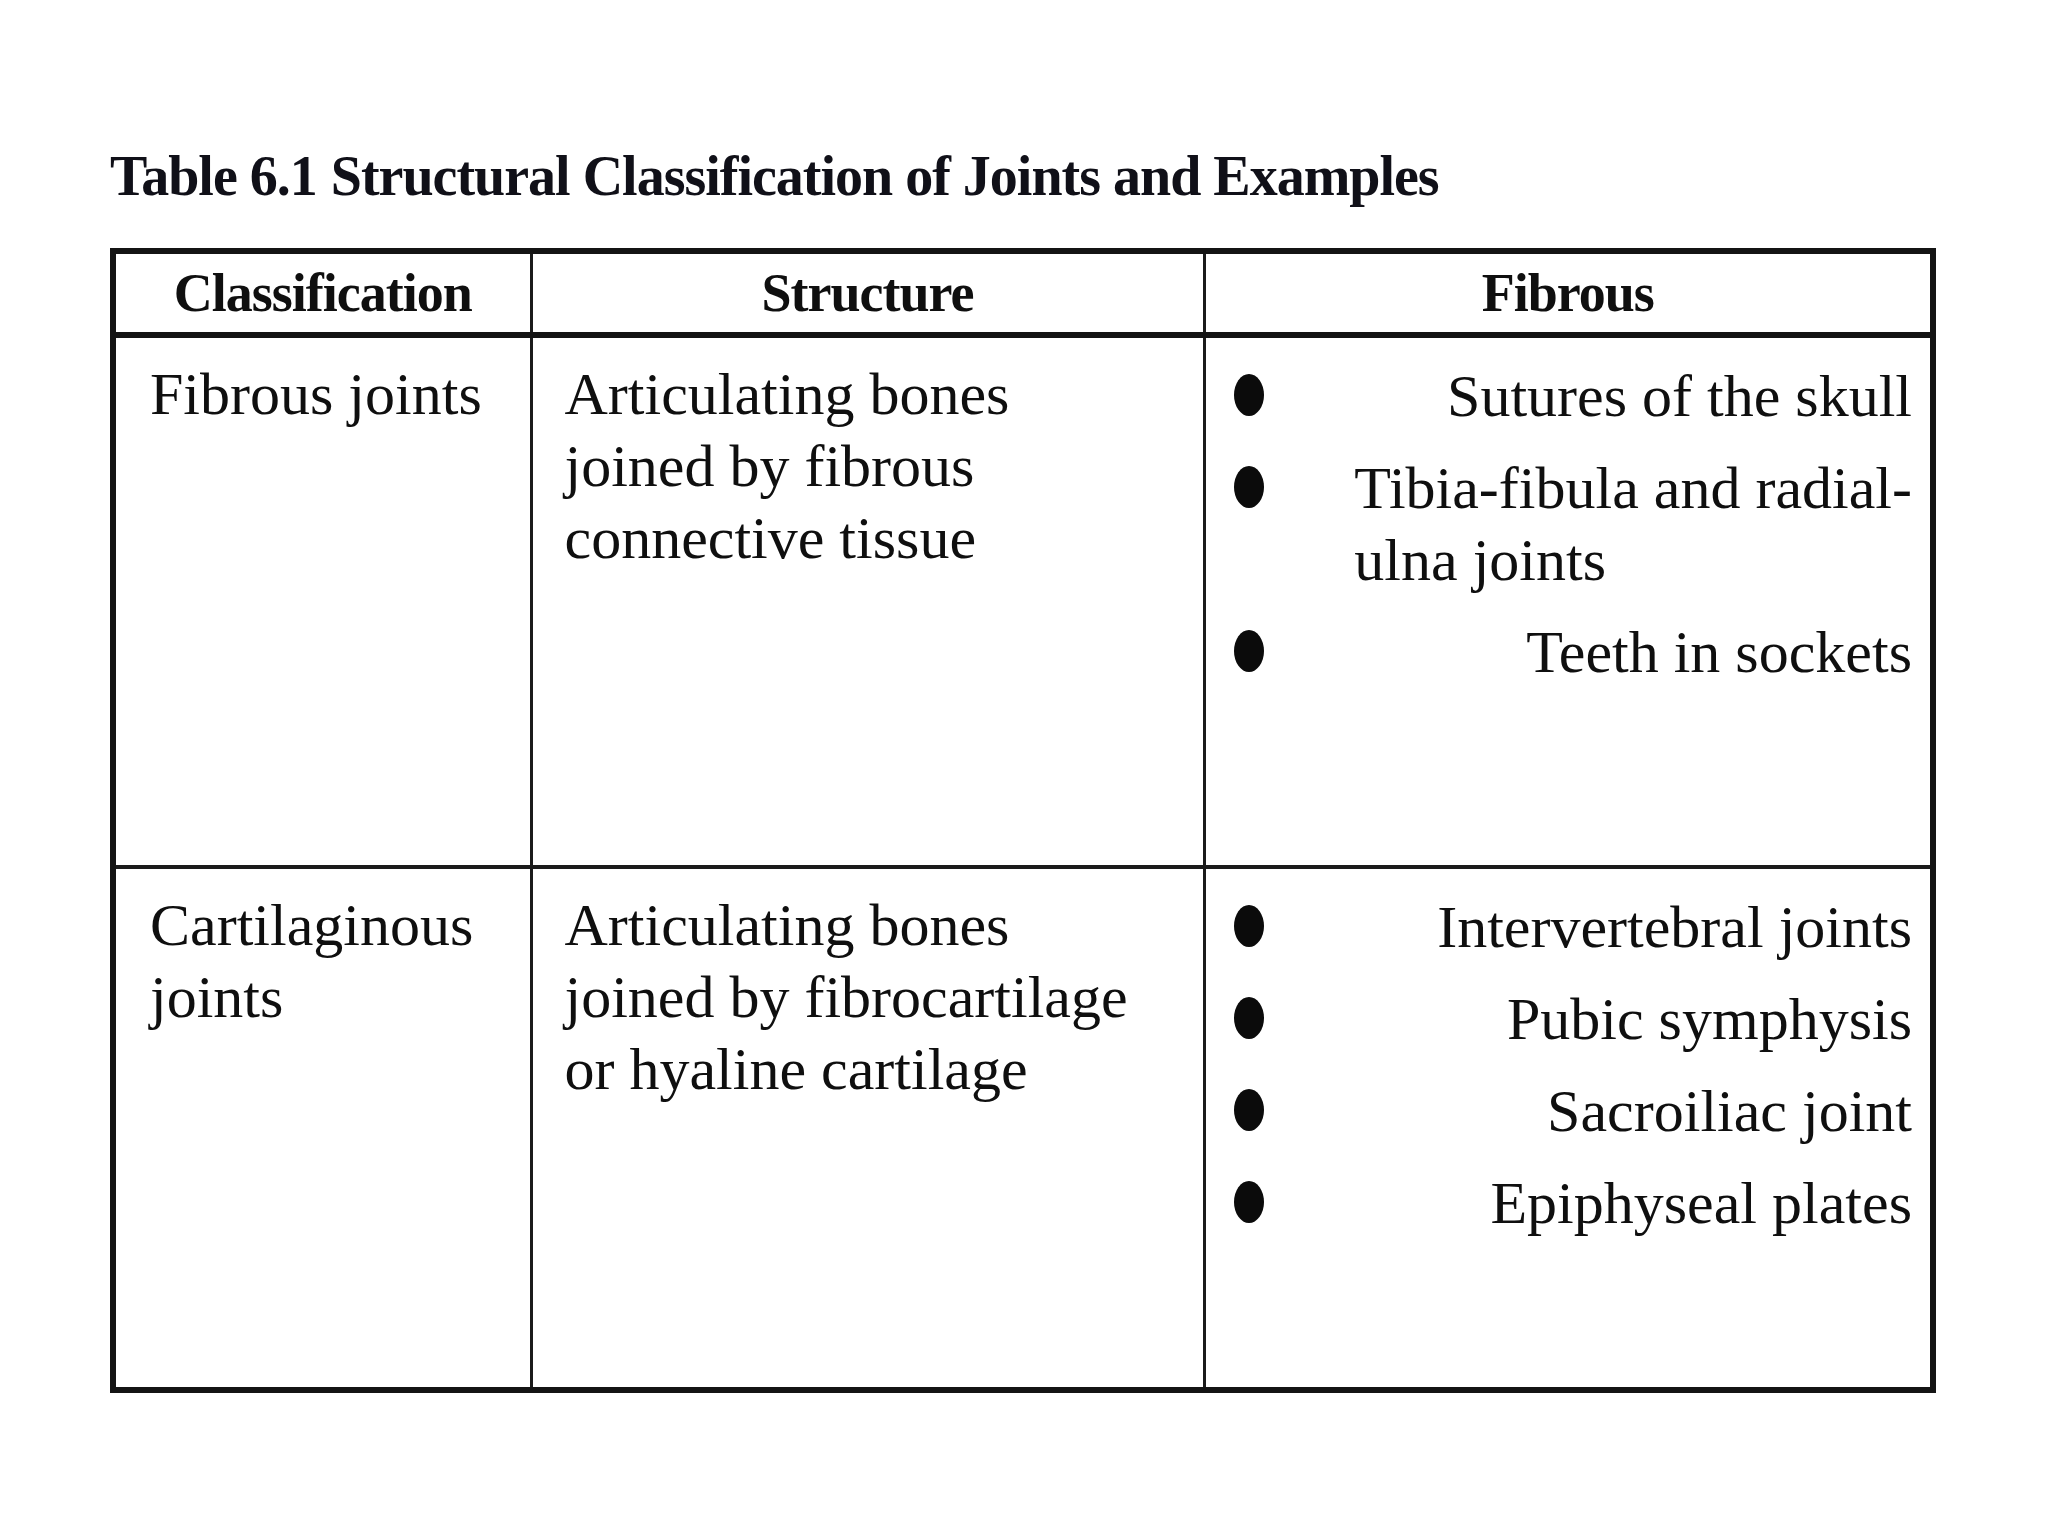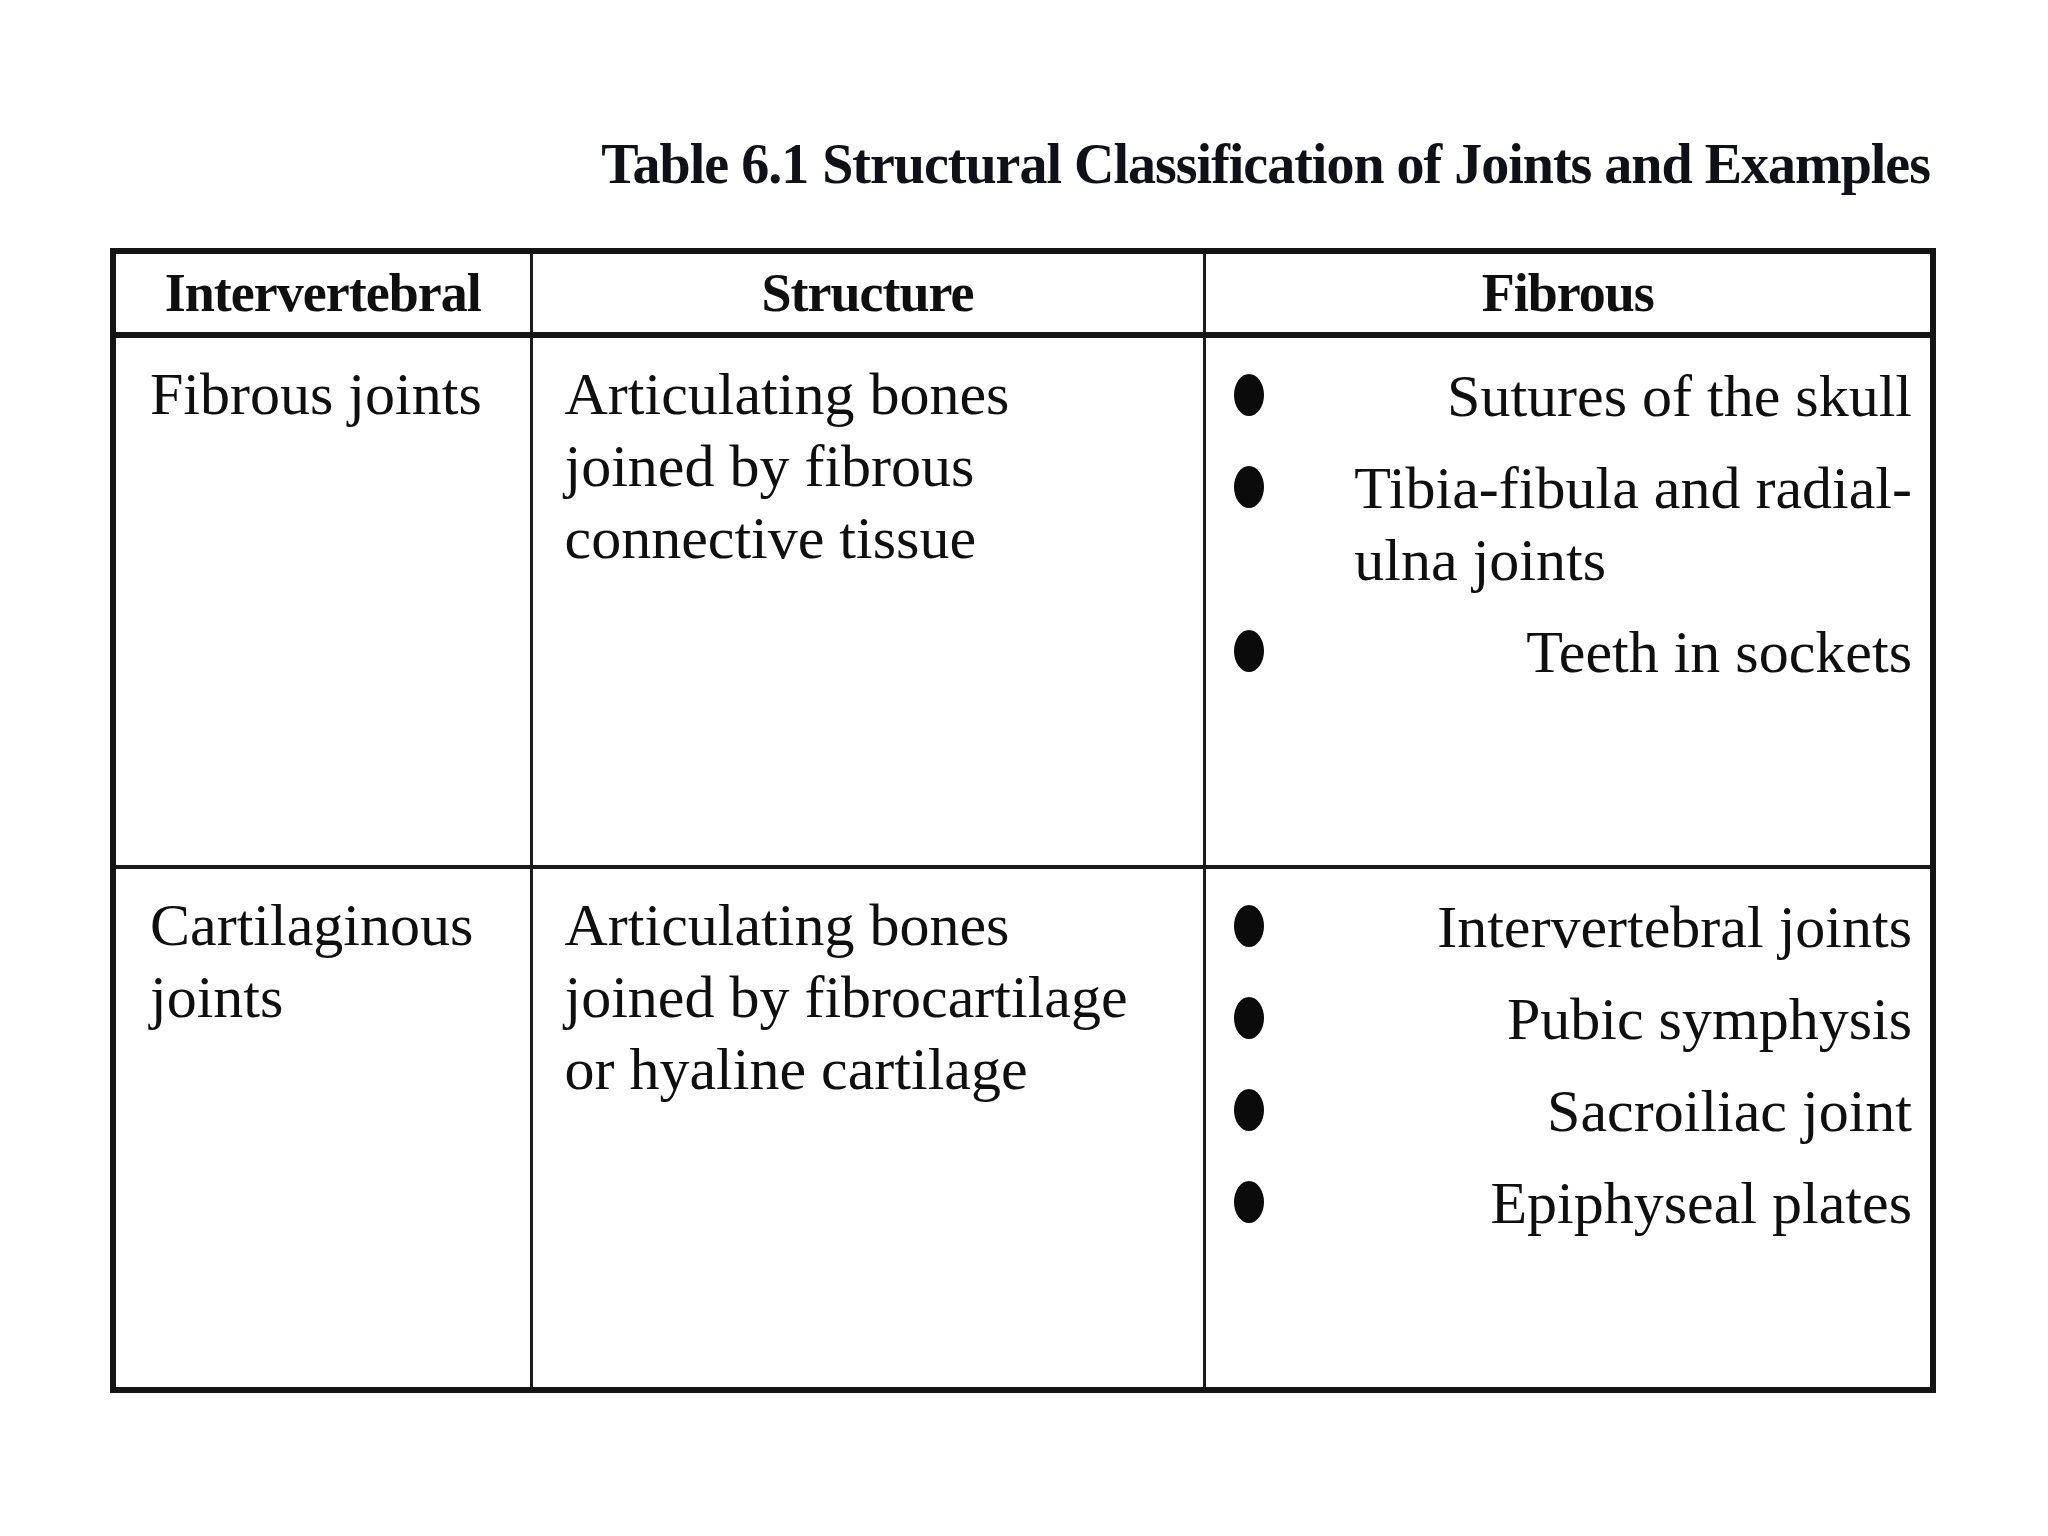--- a/index.html
+++ b/index.html
@@ -12,23 +12,23 @@
     width: 2048px;
     height: 1536px;
     background: #ffffff;
     overflow: hidden;
     font-family: "Liberation Serif", "DejaVu Serif", serif;
     color: #0f0f0f;
   }
   .table-title {
     position: absolute;
     left: 110px;
-    top: 132px;
+    top: 144px;
     width: 1820px;
-    text-align: right;
+    text-align: left;
     font-size: 56px;
     font-weight: 700;
     letter-spacing: -1px;
     white-space: nowrap;
     color: #101018;
   }
   .table-title .title-rest {
     margin-left: 14px;
   }
   table.joints-table {
@@ -102,21 +102,21 @@
   </div>
 
   <table class="joints-table">
     <colgroup>
       <col style="width:418px">
       <col style="width:673px">
       <col style="width:729px">
     </colgroup>
     <thead>
       <tr>
-        <th>Intervertebral</th>
+        <th>Classification</th>
         <th>Structure</th>
         <th>Fibrous</th>
       </tr>
     </thead>
     <tbody>
 
       <tr class="row-fibrous">
         <td class="cell-classification">
           <div class="multiline">Fibrous joints</div>
         </td>

